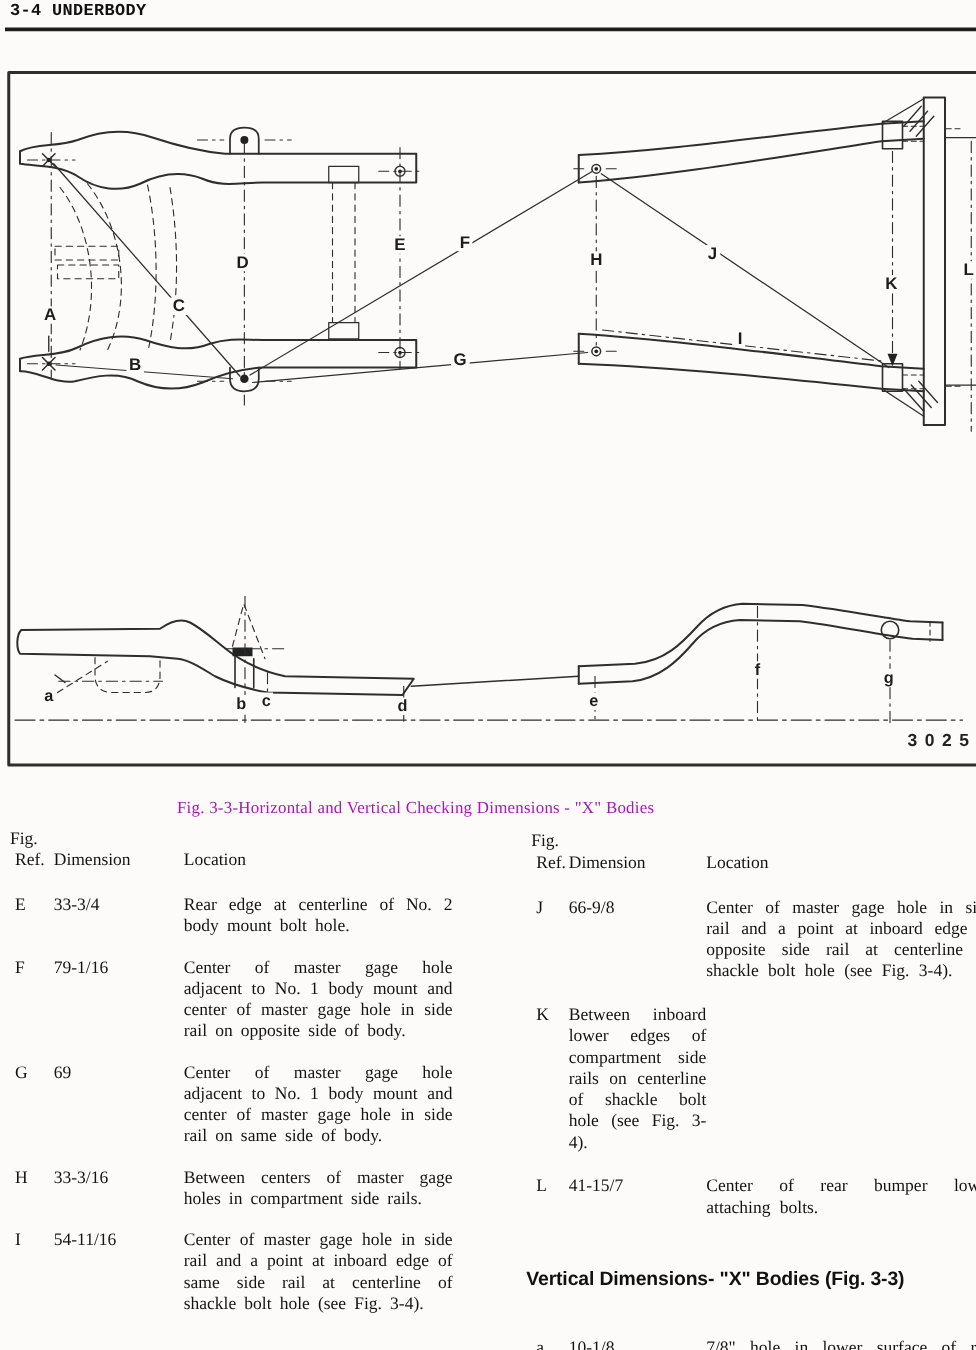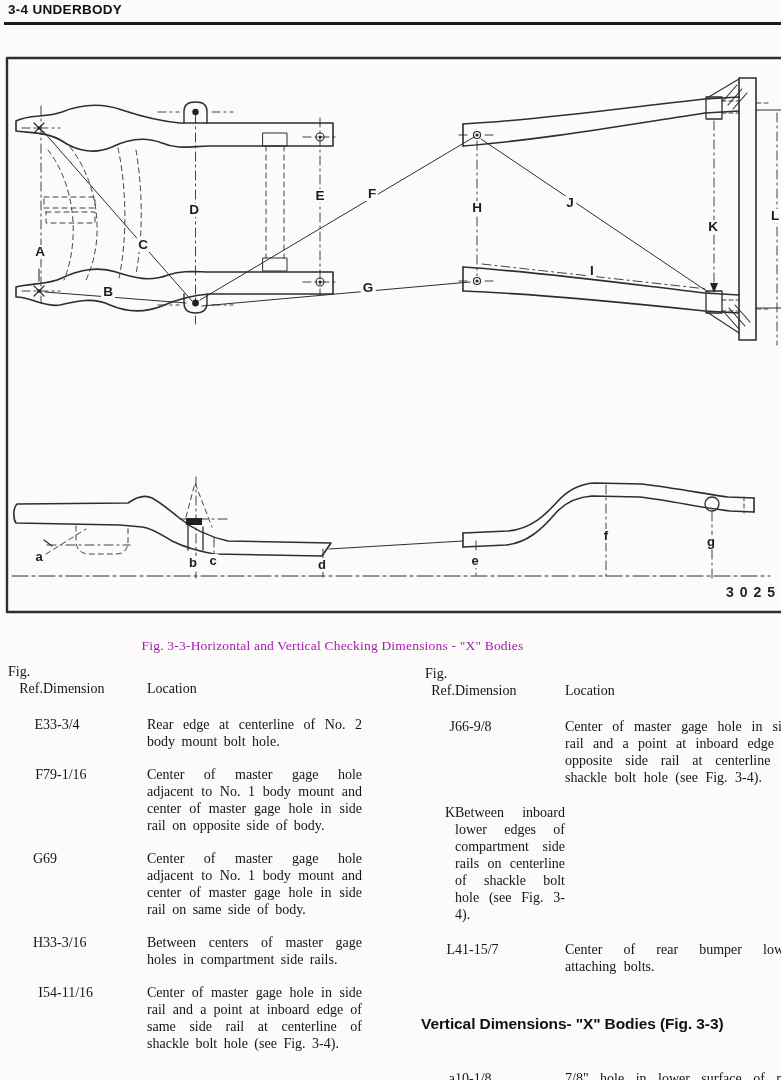--- a/index.html
+++ b/index.html
@@ -3,21 +3,21 @@
 <meta charset="utf-8">
 <style>
   html,body{margin:0;padding:0;}
   body{
     width:781px;height:1080px;overflow:hidden;position:relative;
     background:#fcfbf9;color:#161616;
     font-family:"Liberation Serif", serif;
   }
   .page-header{
     position:absolute;left:8px;top:2px;
-    font-family:Liberation Sans, sans-serif;
+    font-family:Liberation Mono, monospace;
     font-weight:bold;font-size:13.5px;letter-spacing:.3px;color:#111;
   }
   .top-rule{position:absolute;left:4px;top:22px;width:777px;height:3px;background:#1d1d1d;}
   .figure-area{position:absolute;left:0;top:0;width:781px;height:625px;}
   .figure-area svg{position:absolute;left:0;top:0;}
   .dlabel{
     position:absolute;transform:translate(-50%,-50%);
     font-family:"Liberation Sans", sans-serif;font-weight:600;font-size:13.5px;
     color:#1c1c1c;background:#fcfbf9;padding:0 2px;line-height:14px;
   }
@@ -34,21 +34,21 @@
   .dim-col{position:absolute;font-size:14px;line-height:17px;color:#141414;}
   .dim-col.left{left:8px;top:663px;width:356px;}
   .dim-col.right{left:425px;top:665px;width:372px;}
   .thead .fig-line{margin:0;}
   .row-grid{display:grid;}
   .dim-col.left .row-grid{grid-template-columns:35px 104px 215px;}
   .dim-col.right .row-grid{grid-template-columns:30px 110px 230px;}
   .thead{margin-bottom:19px;}
   .dim-row{margin-bottom:16px;}
   .dim-col.right .dim-row{margin-bottom:18px;}
-  .cell-ref{padding-left:4px;text-align:right;}
+  .cell-ref{padding-left:4px;}
   .cell-loc{text-align:justify;word-spacing:3px;}
   .dim-col.right .cell-loc{word-spacing:4px;}
   .vertical-heading{
     margin:40px 0 38px -4px;
     font-family:"Liberation Sans", sans-serif;font-weight:bold;font-size:15.5px;
     color:#111;letter-spacing:-0.1px;white-space:nowrap;
   }
 </style>
 </head>
 <body>

